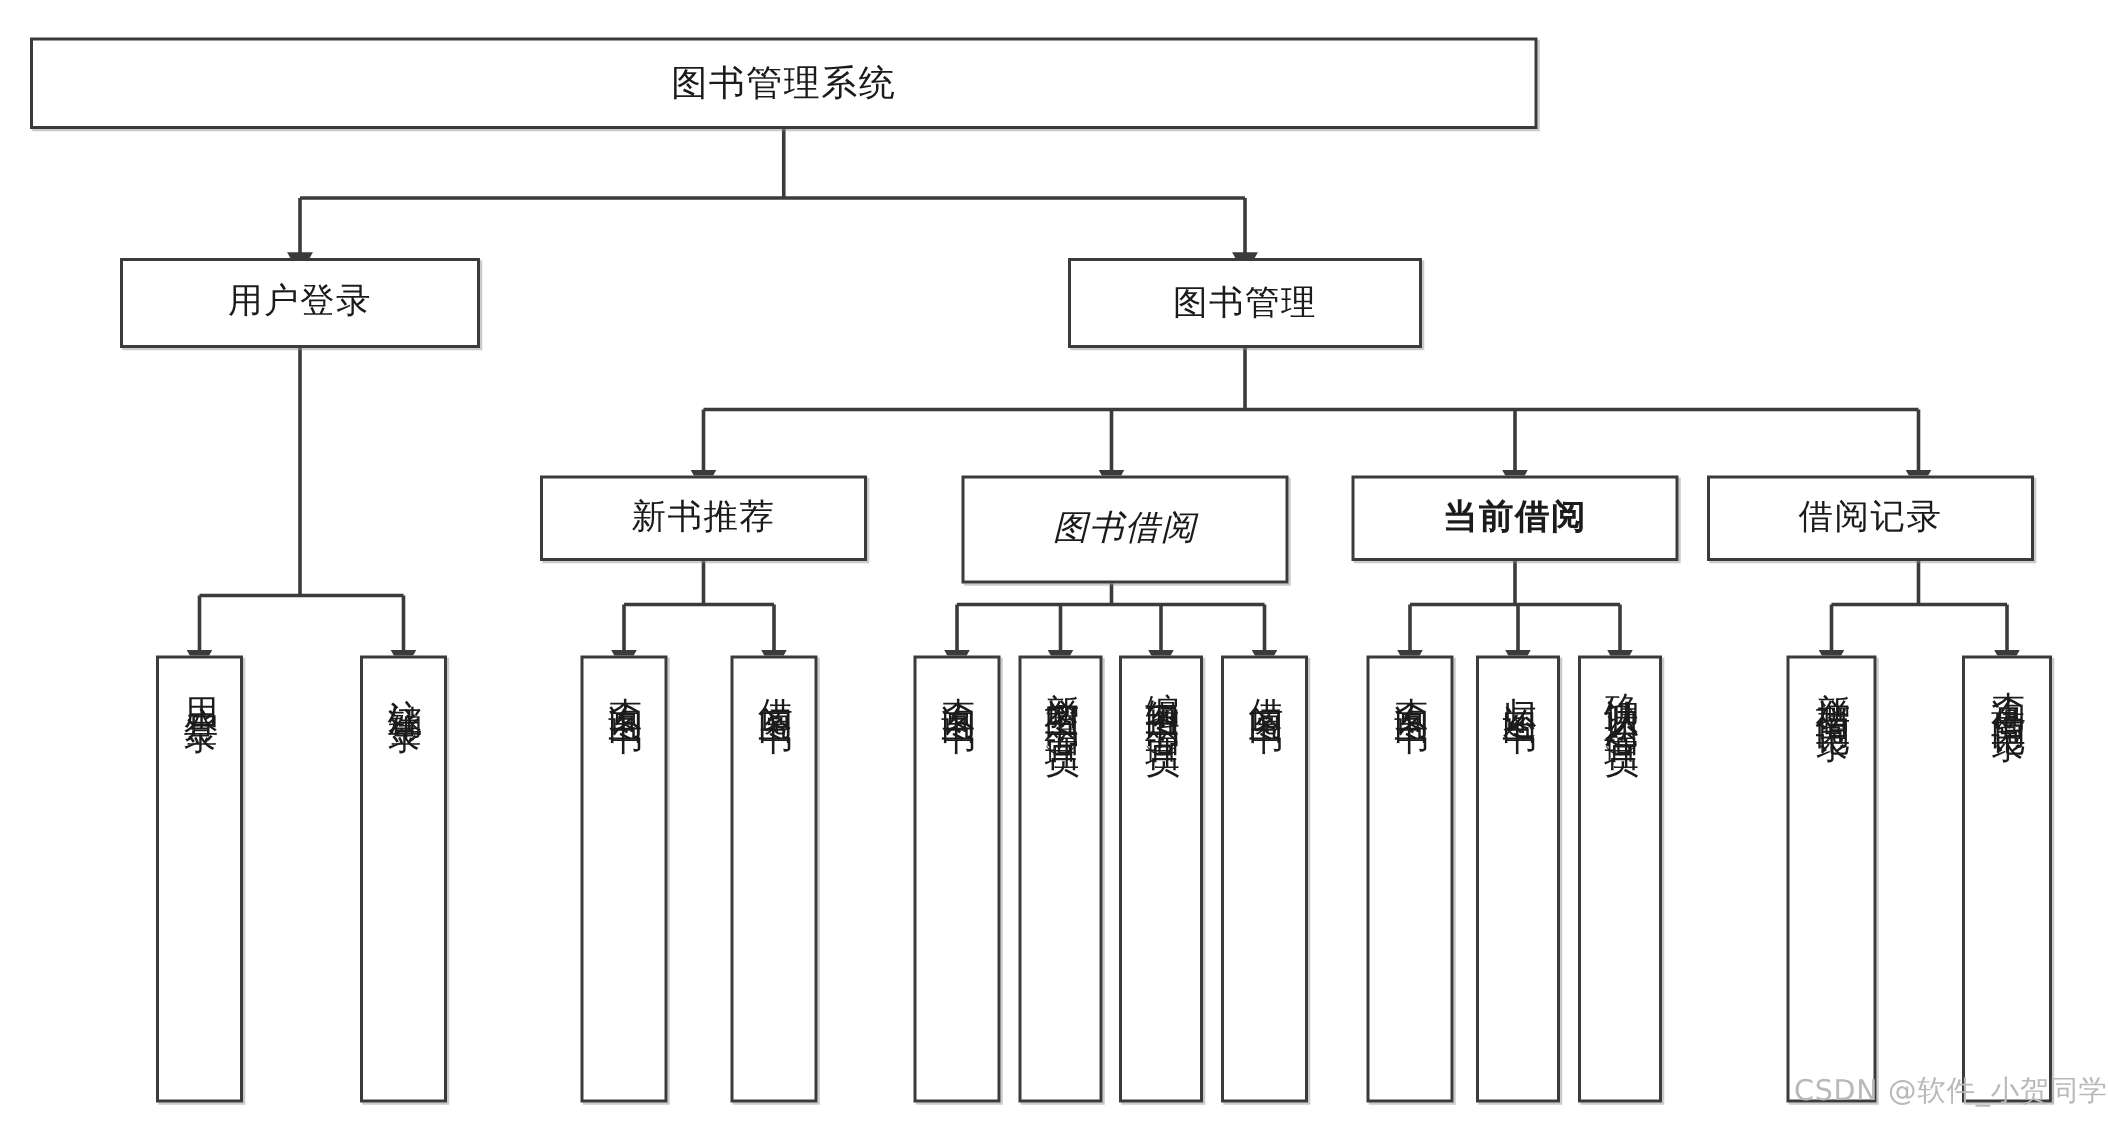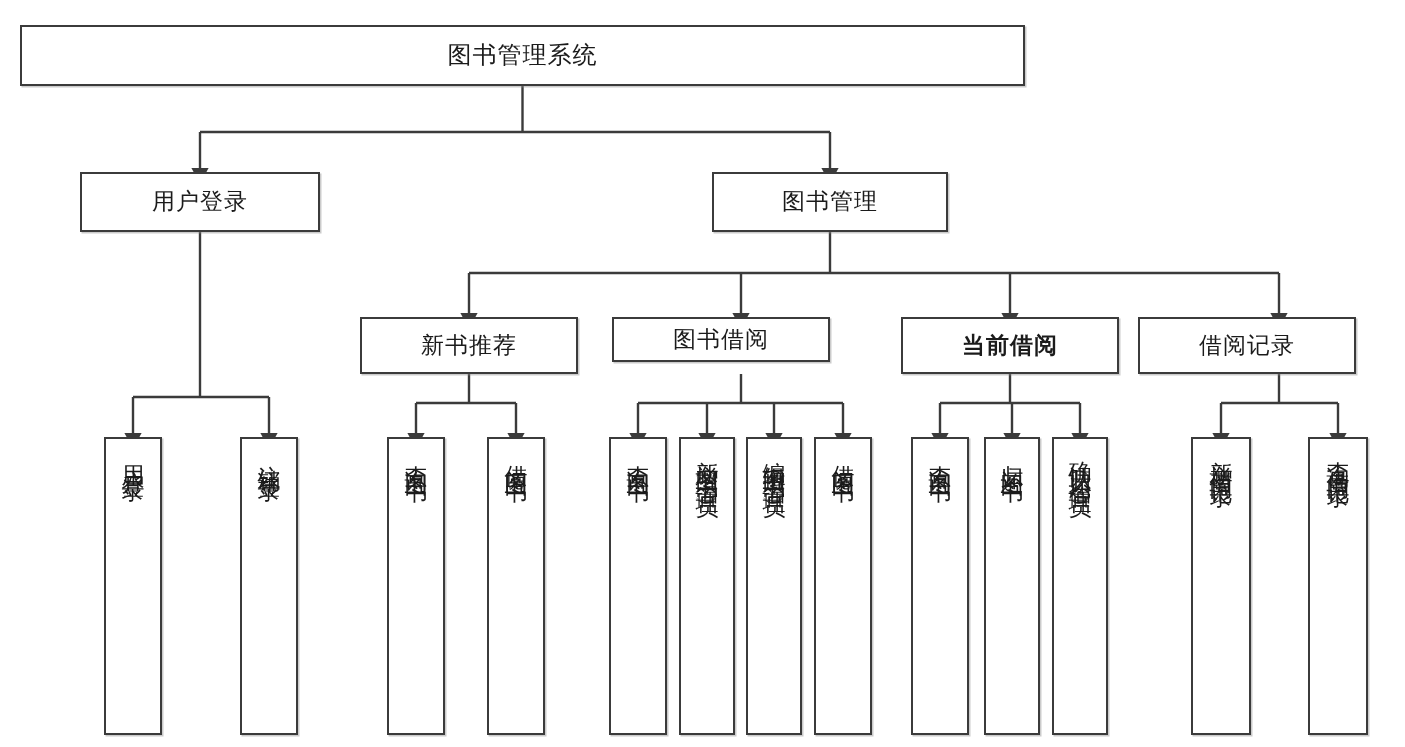--- a/index.html
+++ b/index.html
@@ -125,21 +125,21 @@
       </div>
       <div class="node horizontal" style="left: 80px; top: 172px; width: 240px; height: 60px;">
         <span class="label">用户登录</span>
       </div>
       <div class="node horizontal" style="left: 712px; top: 172px; width: 236px; height: 60px; font-family: Liberation Serif, serif;">
         <span class="label">图书管理</span>
       </div>
       <div class="node horizontal" style="left: 360px; top: 317px; width: 218px; height: 57px; justify-content: center;">
         <span class="label">新书推荐</span>
       </div>
-      <div class="node horizontal" style="left: 612px; top: 317px; width: 218px; height: 45px;">
+      <div class="node horizontal" style="left: 641px; top: 317px; width: 218px; height: 72px; font-style: italic;">
         <span class="label">图书借阅</span>
       </div>
       <div class="node horizontal" style="left: 901px; top: 317px; width: 218px; height: 57px; font-weight: bold;">
         <span class="label">当前借阅</span>
       </div>
       <div class="node horizontal" style="left: 1138px; top: 317px; width: 218px; height: 57px;">
         <span class="label">借阅记录</span>
       </div>
       <div class="node vertical" style="left: 104px; top: 437px; width: 58px; height: 298px;">
         <span class="label">用户登录</span>
@@ -175,14 +175,15 @@
         <span class="label">确认归还（管理员）</span>
       </div>
       <div class="node vertical tall-text" style="left: 1191px; top: 437px; width: 60px; height: 298px;">
         <span class="label">新增借阅记录</span>
       </div>
       <div class="node vertical tall-text" style="left: 1308px; top: 437px; width: 60px; height: 298px;">
         <span class="label">查询借阅记录</span>
       </div>
     </div>
 
+  <div id="watermark">CSDN @软件_小贺同学</div>
 
 </div>
 
 </body></html>

